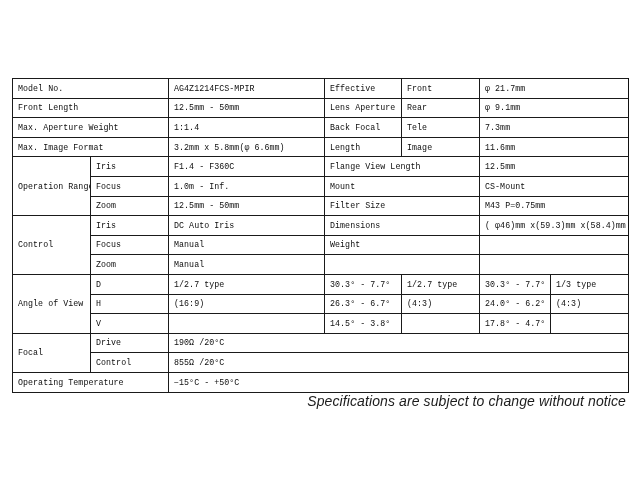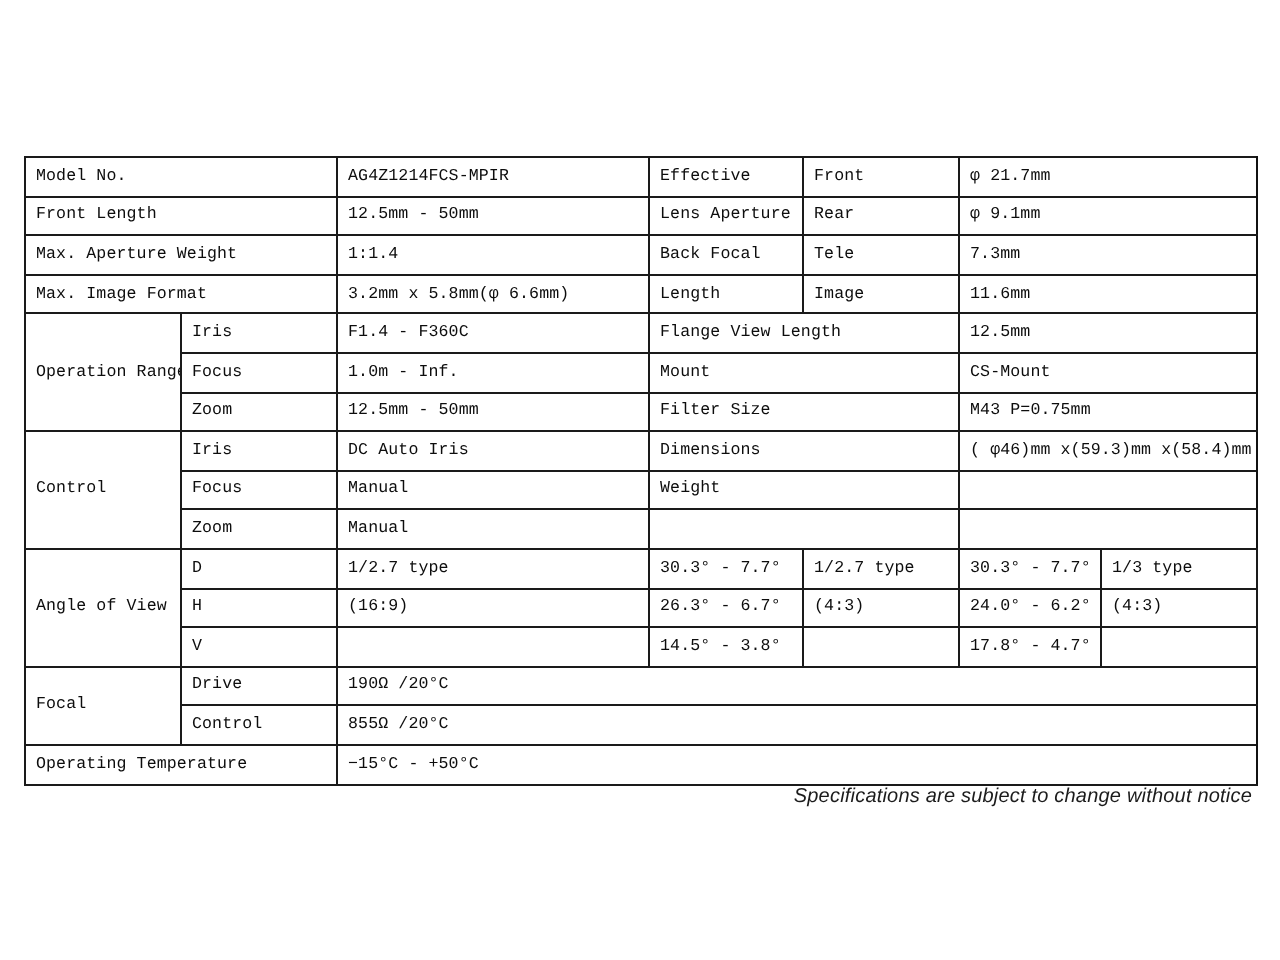--- a/index.html
+++ b/index.html
@@ -53,21 +53,21 @@
 
   td.label { }
   td.sub   { }
   td.val   { }
   td.blank { }
 
   #footnote {
     position: absolute;
     right: 14px;
     top: 393px;
-    font-size: 10px;
+    font-size: 14px;
     font-style: italic;
     color: #1c1c1c;
     font-family: "Liberation Sans", sans-serif;
     letter-spacing: 0.1px;
     white-space: nowrap;
   }
 </style>
 </head>
 <body>
 

